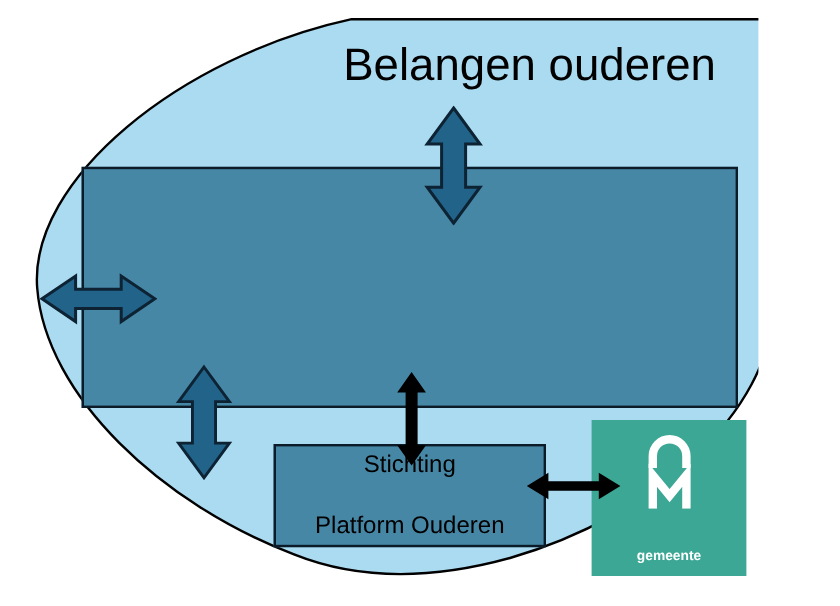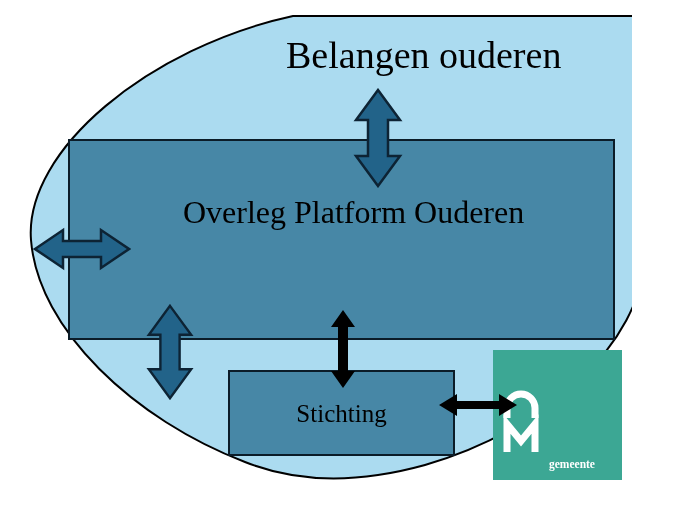--- a/index.html
+++ b/index.html
@@ -1,53 +1,53 @@
 <!DOCTYPE html>
 <html style="--page-bg: #FFFFFF; --blob-fill: #ABDBF0; --blob-stroke: #000000; --box-fill: #4787A6; --box-stroke: #0B1C28; --arrow-blue-fill: #226389; --arrow-blue-stroke: #0D2334; --arrow-black: #000000; --logo-bg: #3CA794; --logo-fg: #FFFFFF; --text-color: #000000;"><head>
 <meta charset="utf-8">
 <style>
   html,body{margin:0;padding:0;background:#fff;}
   .canvas{
     position:relative;width:632px;height:505px;overflow:hidden;
     background:var(--page-bg,#fff);
-    font-family:Liberation Serif, serif;color:var(--text-color,#000);
+    font-family:Liberation Sans, sans-serif;color:var(--text-color,#000);
   }
   .abs{position:absolute;}
   .blob{left:0;top:0;z-index:0;}
   .blob path{fill:var(--blob-fill,#ABDBF0);stroke:var(--blob-stroke,#000);stroke-width:2;}
   .title{
     left:286px;top:34px;z-index:5;font-size:38px;line-height:42px;
     letter-spacing:0px;white-space:nowrap;
   }
   .box{
     background:var(--box-fill,#4787A6);
     border:2px solid var(--box-stroke,#0B1C28);
     box-sizing:border-box;z-index:10;
   }
   .main-box{left:68px;top:139px;width:547px;height:201px;}
   .main-box .text{
     position:absolute;left:113px;top:44px;font-size:32px;line-height:55px;white-space:nowrap;
   }
   .sub-box{
     left:228px;top:370px;width:227px;height:86px;
     display:flex;flex-direction:column;align-items:center;justify-content:center;
-    font-size:25px;line-height:37px;text-align:center;gap:14px;
+    font-size:20px;line-height:37px;text-align:center;gap:14px;
   }
   .arrow{z-index:30;}
   .arrow-blue path{fill:var(--arrow-blue-fill,#226389);stroke:var(--arrow-blue-stroke,#0D2334);stroke-width:2.5;stroke-linejoin:miter;}
   .arrow-black path{fill:var(--arrow-black,#000);}
   .arr-v-top{left:352px;top:88px;}
   .arr-h-left{left:33px;top:227px;}
   .arr-v-bottom{left:145px;top:302px;}
   .arr-blk-v{left:329px;top:309px;}
   .arr-blk-h{left:437px;top:392px;}
   .logo{
     left:493px;top:350px;width:129px;height:130px;z-index:20;
     background:var(--logo-bg,#3CA794);
-    display:flex;flex-direction:row;align-items:center;
+    display:flex;flex-direction:column;align-items:center;
   }
   .logo svg{margin-top:10px;}
   .logo .m-glyph path{fill:none;stroke:var(--logo-fg,#fff);stroke-width:7;}
   .logo-text{
     margin-top:auto;padding-bottom:9px;text-align:center;
     color:var(--logo-fg,#fff);font-weight:bold;font-size:11.5px;line-height:14px;white-space:nowrap;
   }
 </style>
 </head>
 <body>
@@ -59,26 +59,26 @@
              C 642,345 545,430 425,465
              C 360,483 300,484 245,462
              C 135,420 38,330 31,240
              C 24,150 150,47 293,16 Z"></path>
   </svg>
 
   <div class="abs title">Belangen ouderen</div>
 
   <div class="abs box main-box">
     <div class="text">
-      <div>Overleg Platform Ouderen</div>
     </div>
   </div>
 
   <div class="abs box sub-box">
     <div>Stichting</div>
+    <div>Platform Ouderen</div>
   </div>
 
   <svg class="abs arrow arrow-blue arr-v-top" width="52" height="100" viewBox="0 0 52 100">
     <path d="M26,2 L48,32 L36,32 L36,68 L48,68 L26,98 L4,68 L16,68 L16,32 L4,32 Z"></path>
   </svg>
 
   <svg class="abs arrow arrow-blue arr-h-left" width="98" height="44" viewBox="0 0 98 44">
     <path d="M2,22 L30,3 L30,14 L68,14 L68,3 L96,22 L68,41 L68,30 L30,30 L30,41 Z"></path>
   </svg>
 

